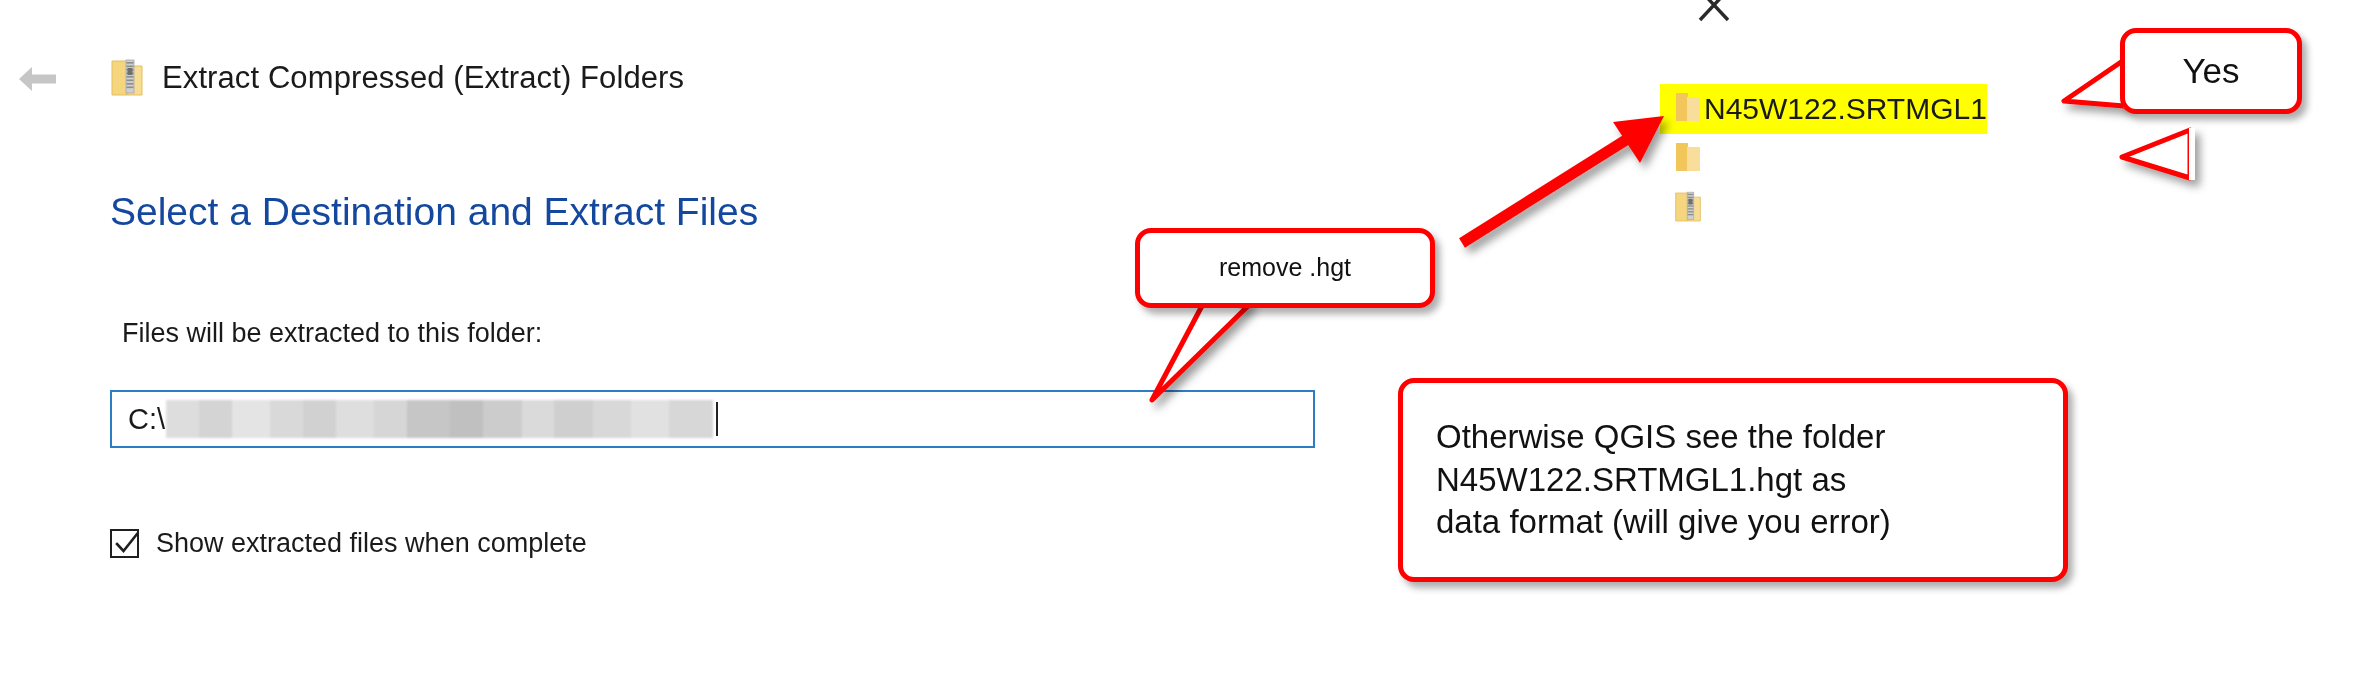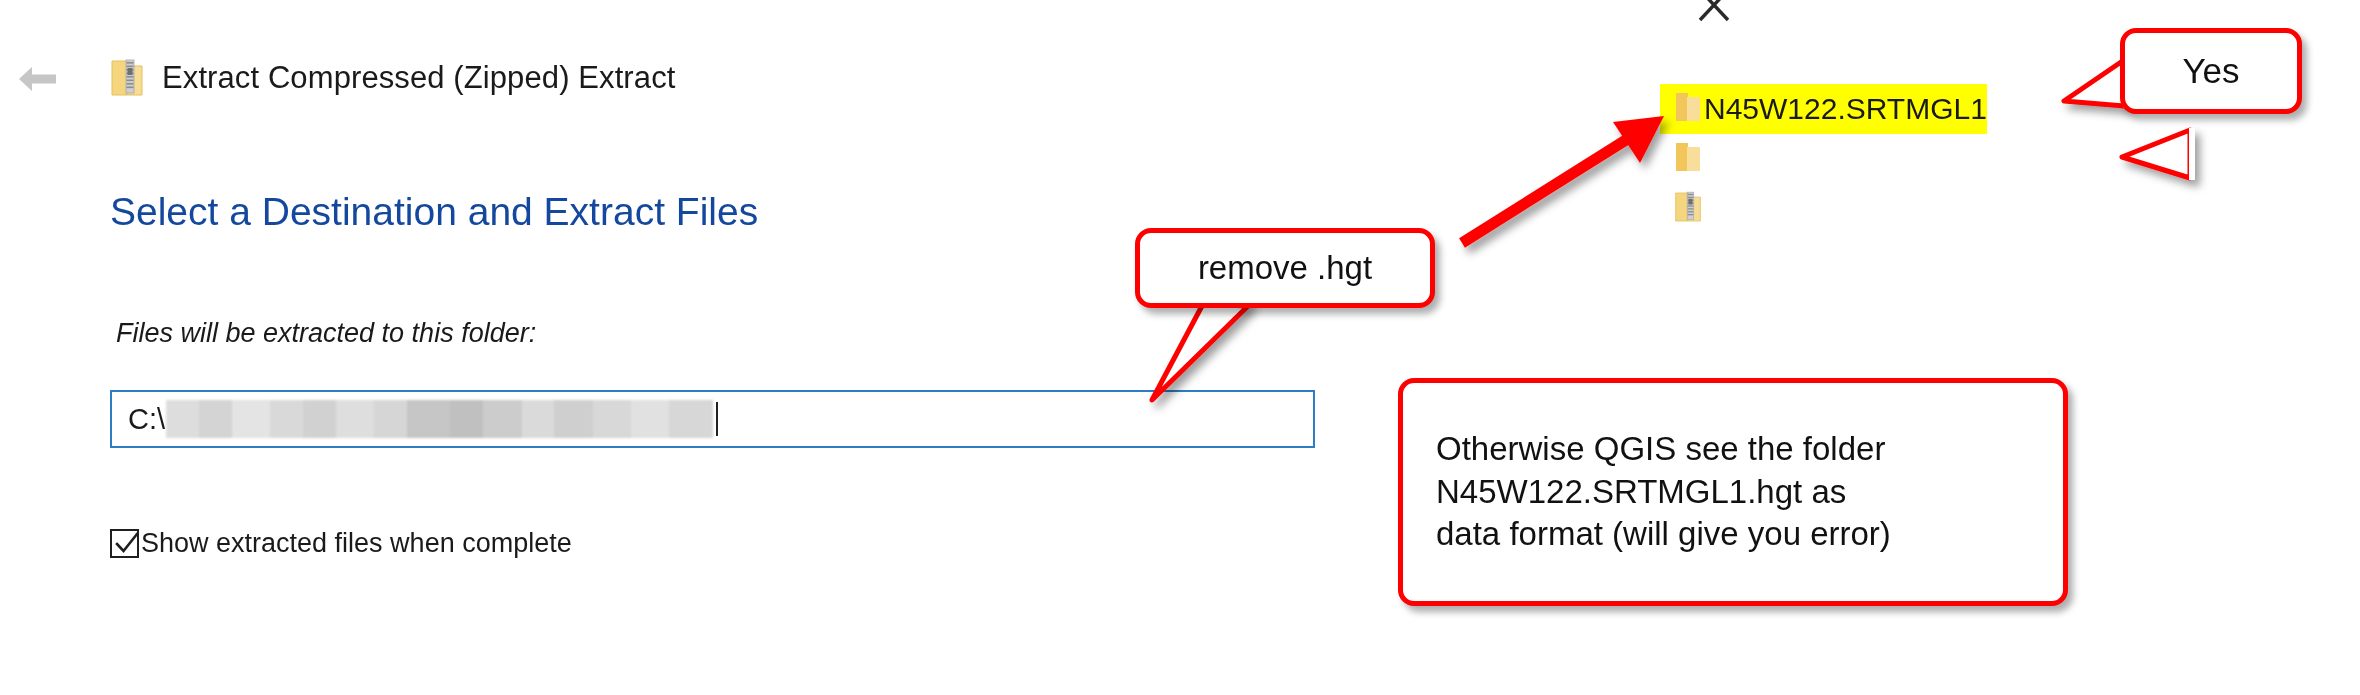--- a/index.html
+++ b/index.html
@@ -55,26 +55,25 @@
     position: absolute;
     left: 110px;
     top: 190px;
     font-size: 39px;
     color: #14489e;
     white-space: nowrap;
   }
 
   #field-label {
     position: absolute;
-    left: 116px;
+    left: 122px;
     top: 318px;
     font-size: 27px;
     color: #1a1a1a;
     white-space: nowrap;
-    font-style: italic;
   }
 
   #path-field {
     position: absolute;
     left: 110px;
     top: 390px;
     width: 1205px;
     height: 58px;
     border: 2px solid #2d7dc4;
     background: #ffffff;
@@ -117,21 +116,21 @@
     background: #222;
     margin-left: 2px;
   }
 
   #checkbox-row {
     position: absolute;
     left: 110px;
     top: 528px;
     display: flex;
     align-items: center;
-    gap: 2px;
+    gap: 17px;
   }
   #checkbox-box {
     width: 29px;
     height: 29px;
     border: 2px solid #1f1f1f;
     box-sizing: border-box;
     position: relative;
     background: #fff;
     flex: none;
   }
@@ -192,24 +191,24 @@
 
   #callout-yes {
     left: 2120px; top: 28px; width: 182px; height: 86px;
   }
   #callout-no {
     left: 2186px; top: 110px; width: 148px; height: 80px;
   }
   #callout-remove {
     left: 1135px; top: 228px; width: 300px; height: 80px;
   }
-  #callout-remove .callout-text { font-size: 33px; }
+  #callout-remove .callout-text { font-size: 25px; }
 
   #callout-note {
-    left: 1398px; top: 378px; width: 670px; height: 228px;
+    left: 1398px; top: 378px; width: 670px; height: 204px;
     border-radius: 16px;
     justify-content: flex-start;
     padding-left: 33px;
   }
   #callout-note .callout-text { font-size: 33px; line-height: 1.30; }
 
   
   #overlay {
     position: absolute;
     left: 0; top: 0;
@@ -240,21 +239,21 @@
           <rect x="16.5" y="11" width="7" height="1.6"></rect>
           <rect x="16.5" y="14.5" width="7" height="1.6"></rect>
           <rect x="16.5" y="18" width="7" height="1.6"></rect>
           <rect x="16.5" y="21.5" width="7" height="1.6"></rect>
           <rect x="16.5" y="25" width="7" height="1.6"></rect>
           <rect x="16.5" y="28.5" width="7" height="1.6"></rect>
         </g>
         <rect x="17.5" y="10" width="5" height="7" fill="#6f6f6f"></rect>
       </svg>
     </span>
-    <span id="title-text">Extract Compressed (Zipped) Extract</span>
+    <span id="title-text">Extract Compressed (Extract) Folders</span>
   </div>
 
   <div id="close-x">
     <svg width="44" height="40" viewBox="0 0 44 40" aria-hidden="true">
       <path d="M8 4 L36 34 M36 4 L8 34" stroke="#2a2a2a" stroke-width="3.4" fill="none"></path>
     </svg>
   </div>
 
   <div id="page-heading">Select a Destination and Extract Files</div>
 

